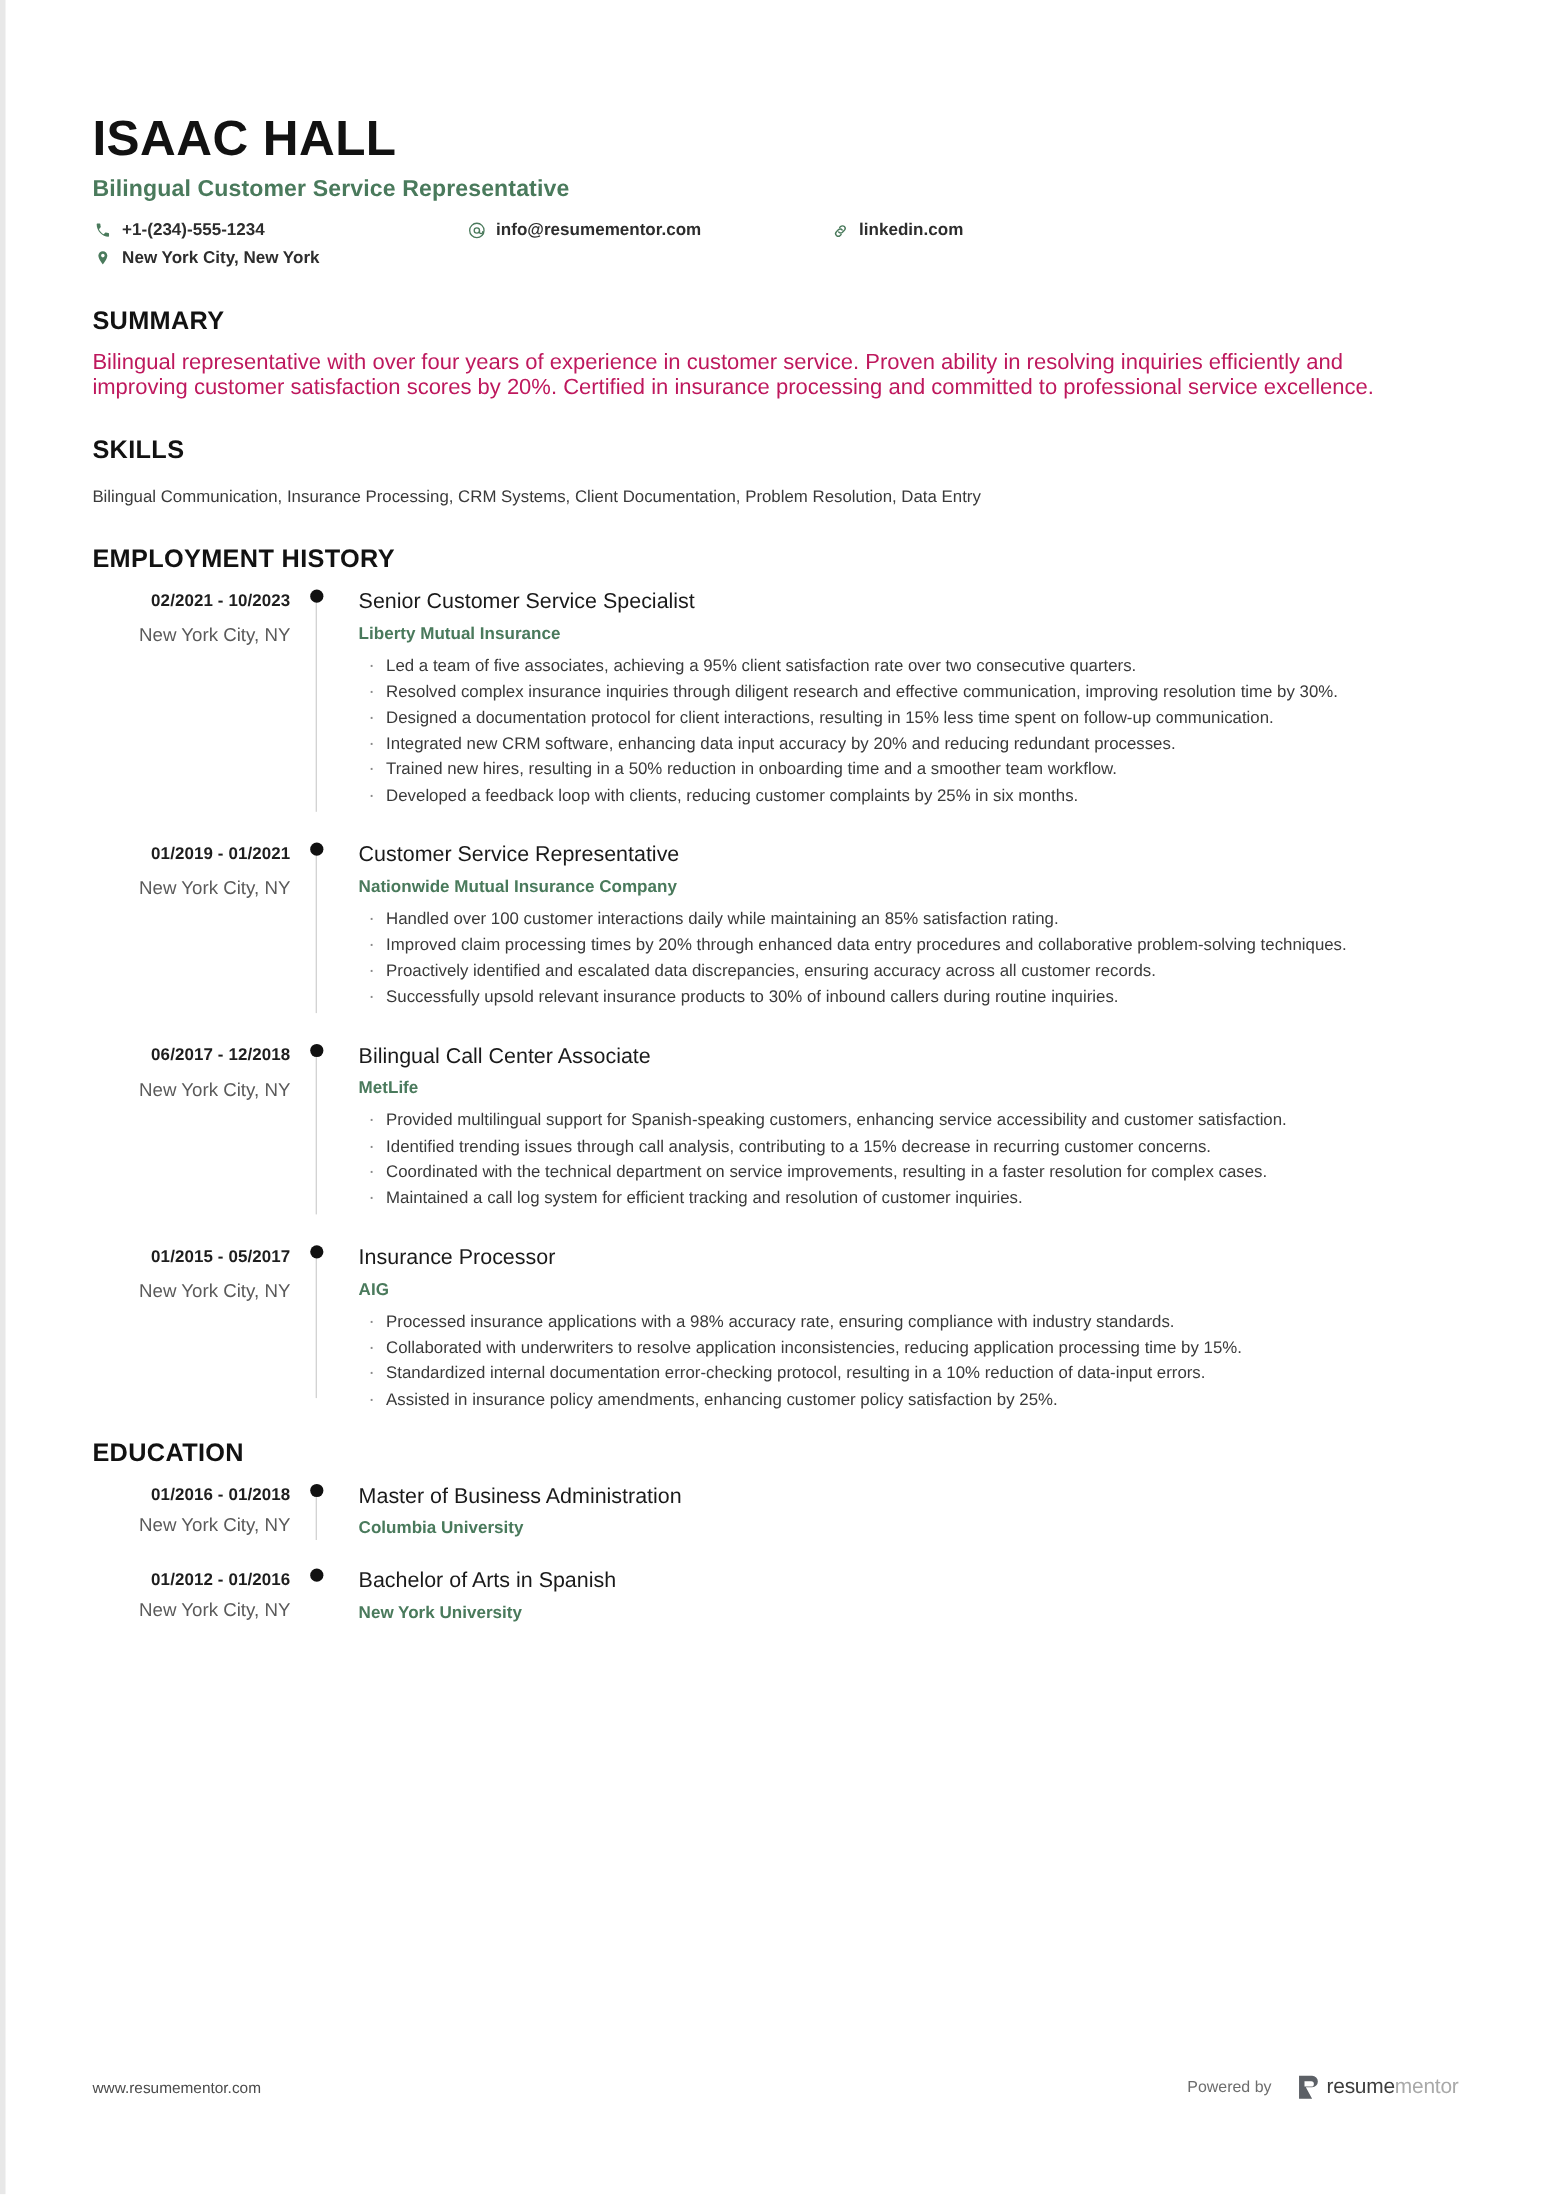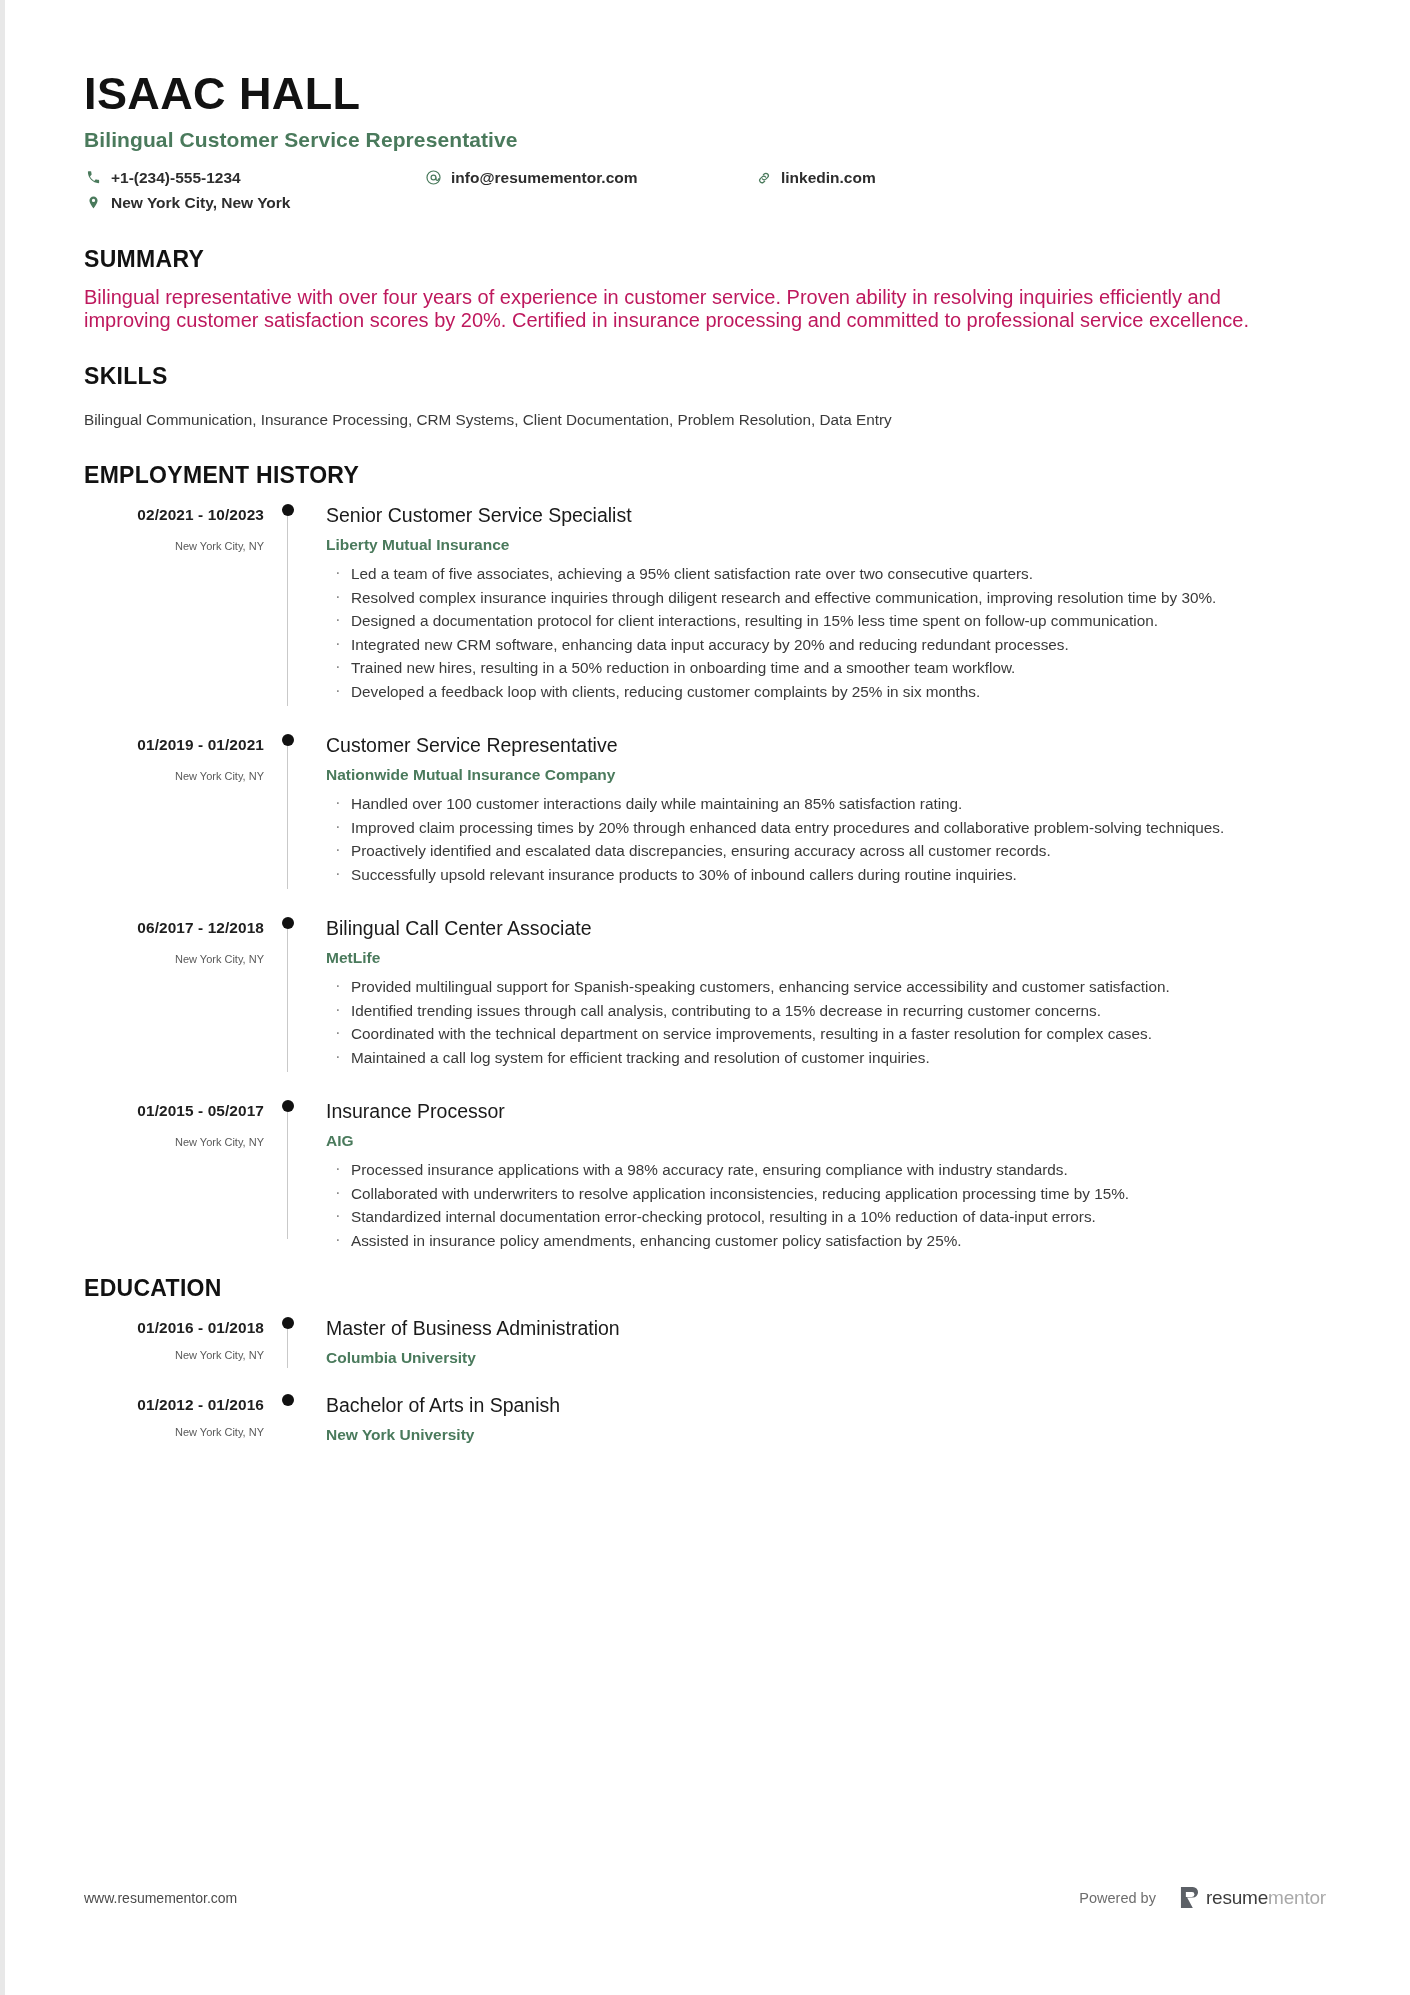--- a/index.html
+++ b/index.html
@@ -36,21 +36,21 @@
     width: 1242px;
   }
 
   
   .name {
     font-size: 45px;
     font-weight: 700;
     letter-spacing: 0.4px;
     color: #121212;
     margin: 0;
-    padding-top: 70px;
+    padding-top: 102px;
     line-height: 1.05;
   }
   .headline {
     font-size: 21px;
     font-weight: 700;
     color: #4a7a5c;
     margin: 11px 0 0 0;
     letter-spacing: 0.1px;
   }
   .contact-grid {
@@ -124,21 +124,21 @@
   }
   .entry-dates {
     font-size: 15.4px;
     font-weight: 700;
     color: #1e1e1e;
     letter-spacing: 0.1px;
     line-height: 21px;
     white-space: nowrap;
   }
   .entry-loc {
-    font-size: 11px;
+    font-size: 17px;
     color: #5a5a5a;
     margin-top: 11px;
     line-height: 20px;
     white-space: nowrap;
   }
   .entry-rail {
     position: relative;
     width: 48px;
     flex: 0 0 48px;
   }

